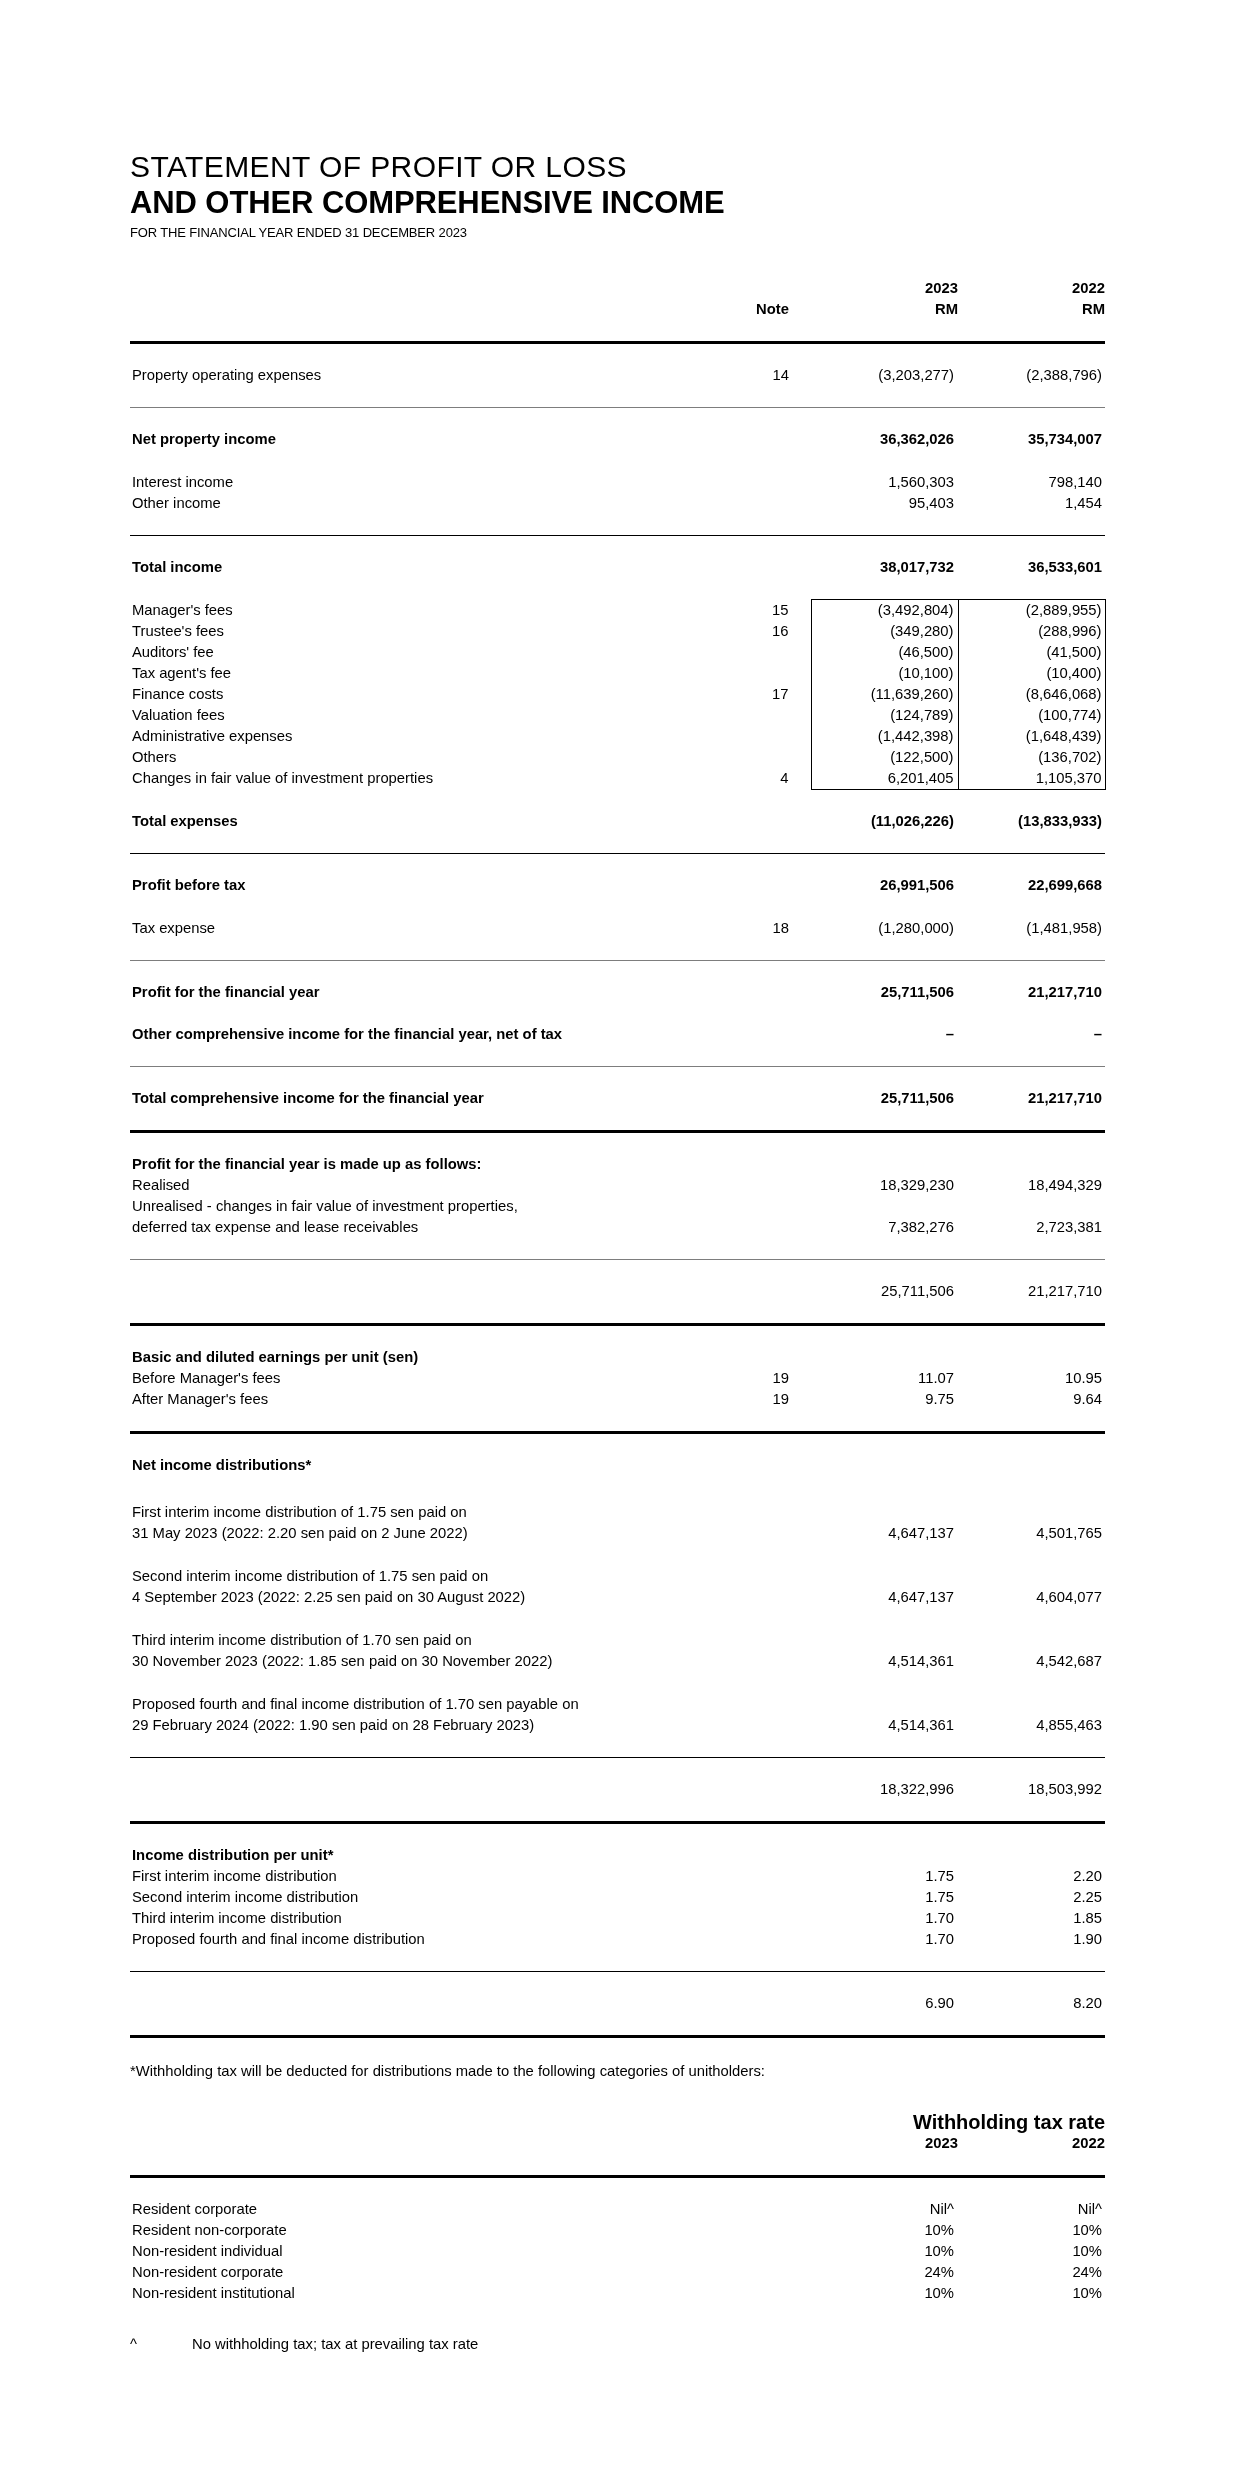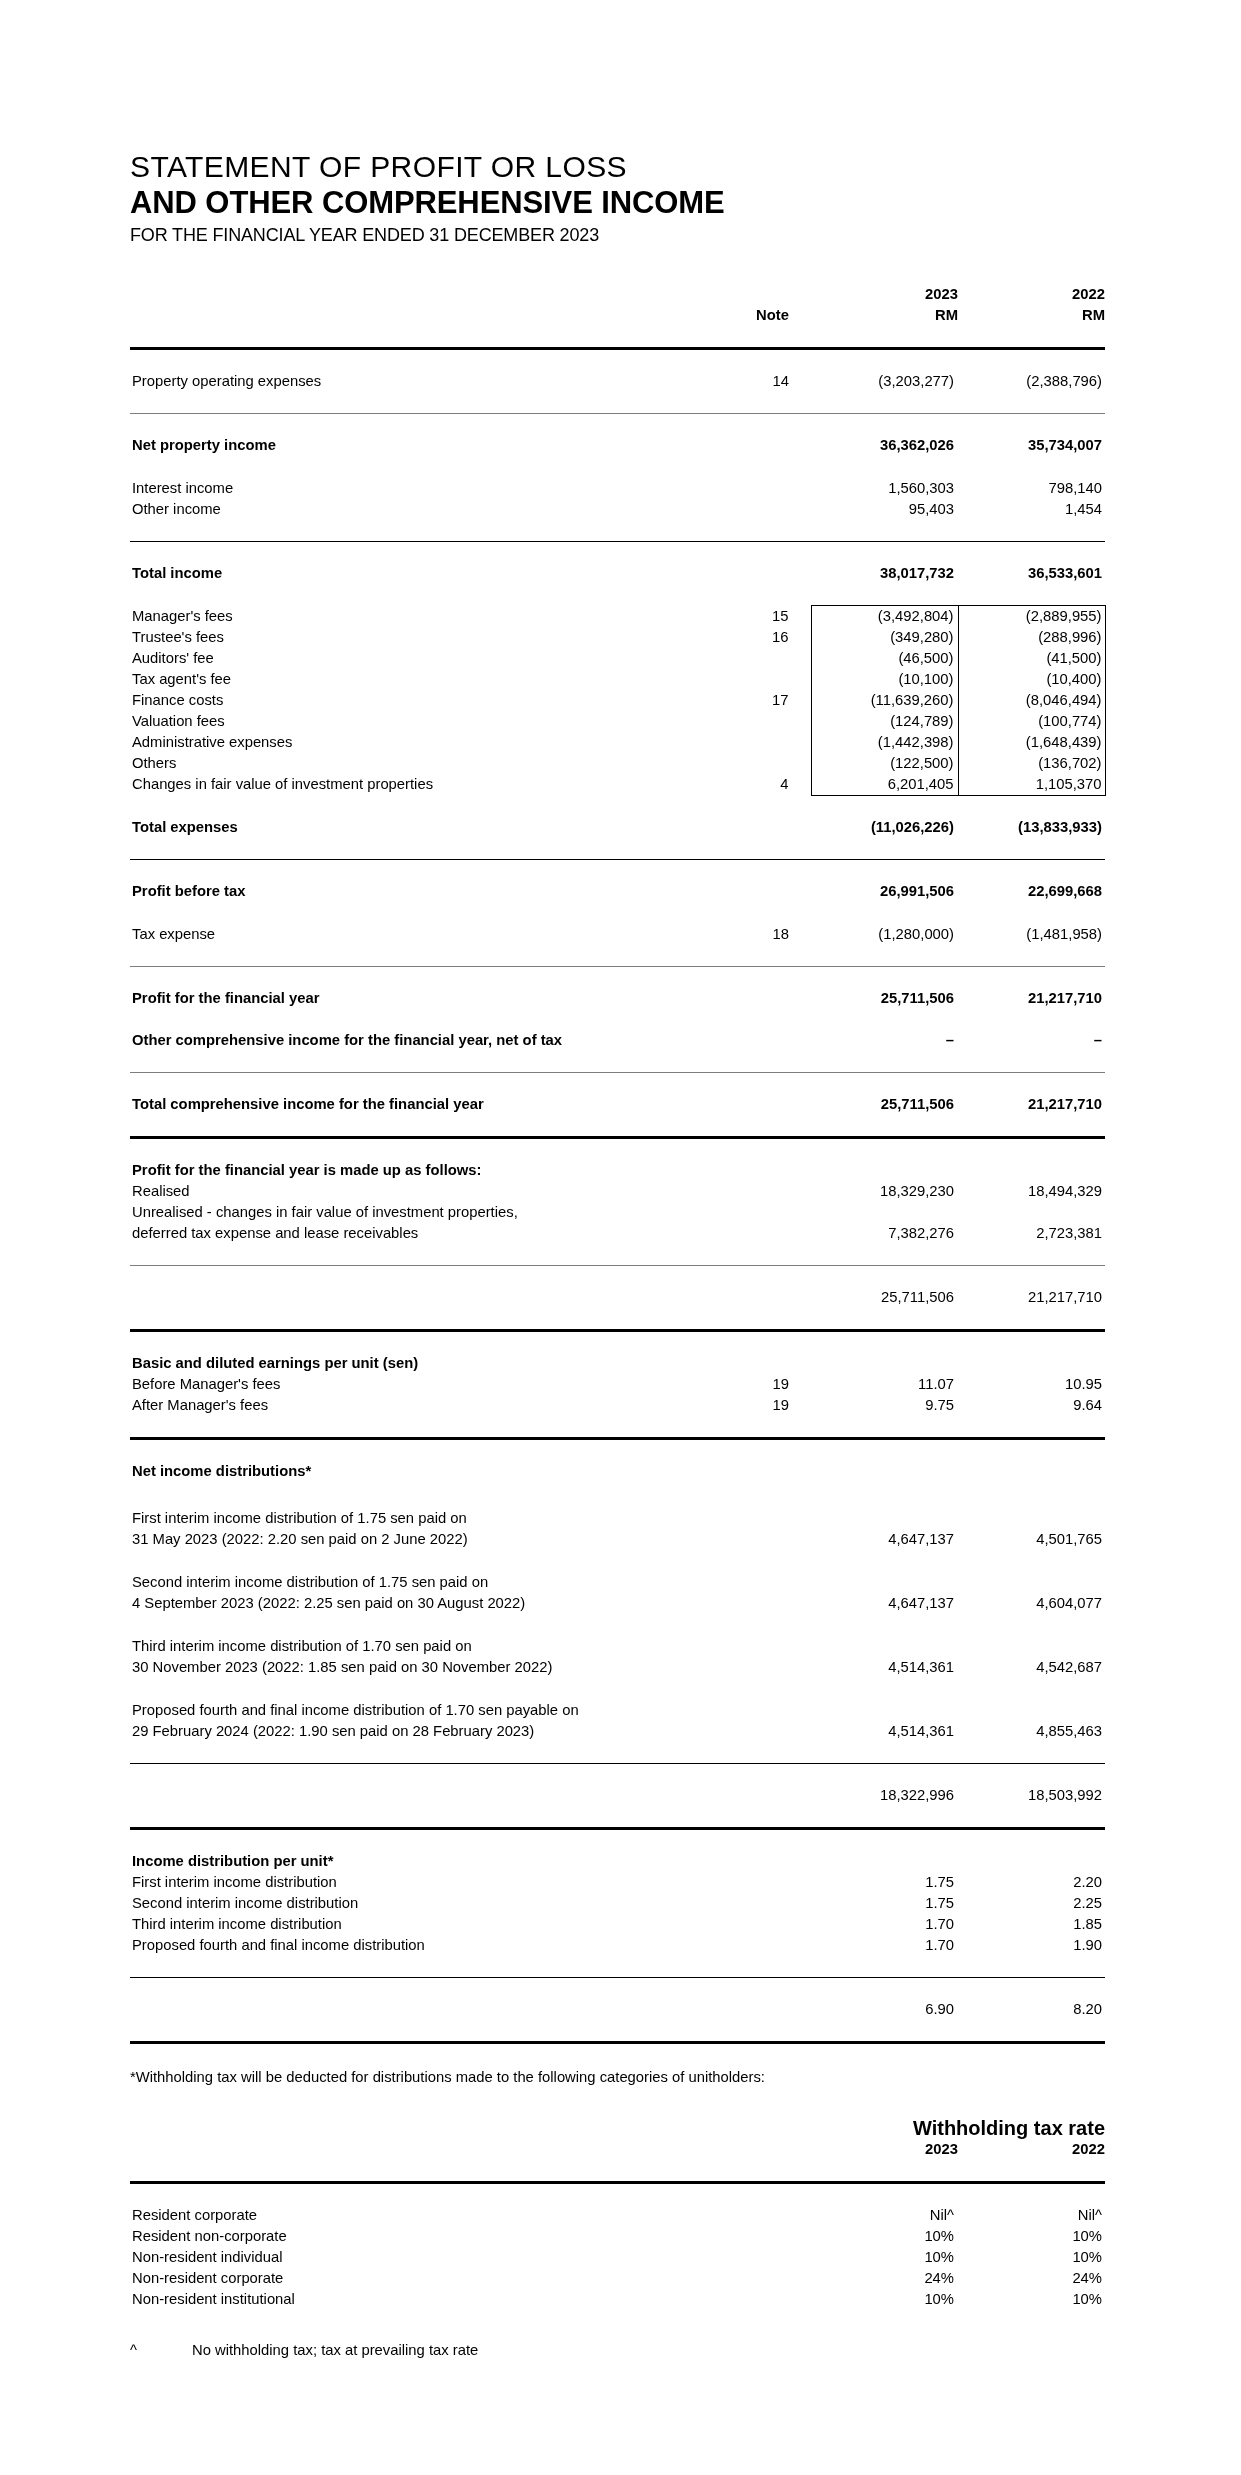--- a/index.html
+++ b/index.html
@@ -39,21 +39,21 @@
   }
   .title-bold {
     font-size: 31px;
     font-weight: bold;
     letter-spacing: -0.1px;
     line-height: 1.14;
     white-space: nowrap;
     margin-top: 1px;
   }
   .subtitle {
-    font-size: 18px;
+    font-size: 13px;
     font-weight: 400;
     letter-spacing: -0.15px;
     margin-top: 5px;
     white-space: nowrap;
   }
 
   
   .tbl {
     width: 975px;
     border-collapse: collapse;
@@ -231,21 +231,21 @@
         <tr>
           <td class="label">Tax agent's fee</td>
           <td class="note"></td>
           <td class="num bx">(10,100)</td>
           <td class="num2 bx">(10,400)</td>
         </tr>
         <tr>
           <td class="label">Finance costs</td>
           <td class="note">17</td>
           <td class="num bx">(11,639,260)</td>
-          <td class="num2 bx">(8,046,494)</td>
+          <td class="num2 bx">(8,646,068)</td>
         </tr>
         <tr>
           <td class="label">Valuation fees</td>
           <td class="note"></td>
           <td class="num bx">(124,789)</td>
           <td class="num2 bx">(100,774)</td>
         </tr>
         <tr>
           <td class="label">Administrative expenses</td>
           <td class="note"></td>

